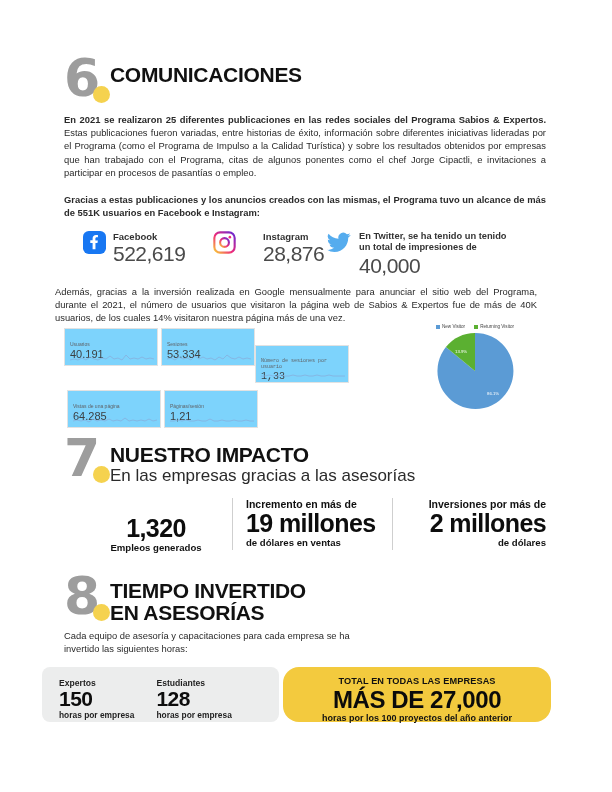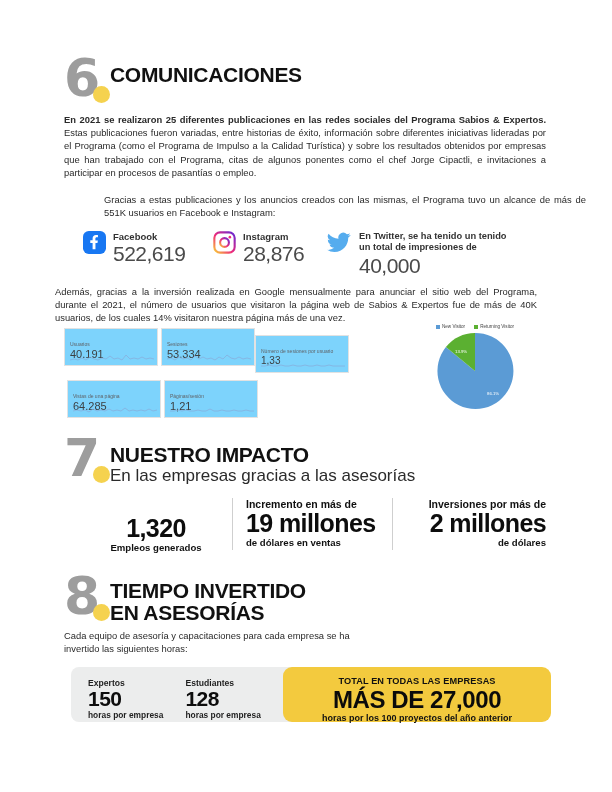--- a/index.html
+++ b/index.html
@@ -27,21 +27,21 @@
     line-height:22px;white-space:nowrap;
   }
   .sec-sub{font-size:17px;color:#2b2b2b;line-height:20px;white-space:nowrap;font-weight:normal;}
 
   
   .para{
     position:absolute;font-size:9.4px;line-height:13.2px;
     color:#2a2a2a;text-align:justify;
   }
   .para b{font-weight:bold;}
-  .para-bold{font-weight:normal;margin-left:40px;}
+  .para-bold{font-weight:bold;}
 
   
   .social{position:absolute;display:flex;align-items:flex-start;}
   .soc-icon{flex:0 0 auto;margin-right:7px;}
   .soc-label{font-size:9.5px;font-weight:bold;color:#333;line-height:11px;}
   .soc-value{font-size:21px;color:#4a4a4a;line-height:24px;font-weight:normal;letter-spacing:-0.5px;}
   .tw-label{font-size:9.3px;font-weight:bold;color:#333;line-height:11px;}
 
   
   .ga-grid{position:absolute;display:flex;flex-wrap:wrap;width:292px;}
@@ -112,21 +112,21 @@
           <rect x="0" y="0" width="24" height="24" rx="6" fill="#1877f2"></rect>
           <path d="M15.1 12.6l.4-2.7h-2.6V8.1c0-.75.36-1.48 1.53-1.48h1.17V4.3s-1.06-.18-2.08-.18c-2.12 0-3.5 1.28-3.5 3.6v2.04H7.6v2.7h2.42v6.5h2.98v-6.5h2.1z" fill="#fff"></path>
         </svg>
     </div>
     <div>
       <div class="soc-label">Facebook</div>
       <div class="soc-value">522,619</div>
     </div>
   </div>
 
-  <div class="social" style="left:213px;top:231px;">
+  <div class="social" style="left:213px;top:231px;gap:20px;">
     <div class="soc-icon">
       <svg width="23" height="23" viewBox="0 0 24 24">
         <defs>
             <linearGradient id="ig" x1="0" y1="1" x2="1" y2="0">
           <stop offset="0" stop-color="#f9ce34"></stop>
               <stop offset="0.45" stop-color="#ee2a7b"></stop>
               <stop offset="1" stop-color="#6228d7"></stop>
         </linearGradient>
           </defs>
         <rect x="1.4" y="1.4" width="21.2" height="21.2" rx="6" fill="none" stroke="url(#ig)" stroke-width="2.2"></rect>
@@ -164,21 +164,21 @@
         </svg>
     </div>
     <div class="ga-card" style="margin-left:3px;">
       <div class="ga-label">Sesiones</div>
       <div class="ga-value">53.334</div>
       <svg class="ga-spark" viewBox="0 0 84 9" preserveAspectRatio="none">
           <polyline points="0,6 4,5 8,7 12,4 16,6 20,5 24,7 28,3 32,6 36,4 40,6 44,5 48,7 52,4 56,6 60,2 64,5 68,6 72,4 76,6 80,5 84,6" fill="none" stroke="#86b0dd" stroke-width="0.8"></polyline>
         </svg>
     </div>
 
-    <div class="ga-card" style="margin-top:7px;">
+    <div class="ga-card" style="margin-top:17px;font-family:Liberation Mono, monospace;">
       <div class="ga-label">Número de sesiones por usuario</div>
       <div class="ga-value" style="font-size:10px;line-height:11px;">1,33</div>
       <svg class="ga-spark" viewBox="0 0 84 9" preserveAspectRatio="none">
           <polyline points="0,6 4,6 8,5 12,6 16,6 20,5 24,6 28,6 32,5 36,6 40,6 44,5 48,6 52,6 56,5 60,6 64,6 68,5 72,6 76,6 80,6 84,6" fill="none" stroke="#86b0dd" stroke-width="0.8"></polyline>
         </svg>
     </div>
     <div class="ga-card" style="margin-top:7px;margin-left:3px;">
       <div class="ga-label">Vistas de una página</div>
       <div class="ga-value">64.285</div>
       <svg class="ga-spark" viewBox="0 0 84 9" preserveAspectRatio="none">
@@ -253,32 +253,32 @@
       <div class="sec-dot"></div>
     </div>
     <div class="sec-title-wrap" style="padding-top:6px;">
       <div class="sec-title">TIEMPO INVERTIDO</div>
       <div class="sec-title">EN ASESORÍAS</div>
     </div>
   </div>
 
   <div class="para" style="left:64px;top:629px;width:300px;text-align:left;line-height:13px;">Cada equipo de asesoría y capacitaciones para cada empresa se ha invertido las siguientes horas:</div>
 
-  <div class="gray-box" style="left:71px;top:667px;width:237px;height:55px;">
+  <div class="gray-box" style="left:42px;top:667px;width:237px;height:55px;">
     <div class="gb-item">
       <div class="gb-label">Expertos</div>
       <div class="gb-big">150</div>
       <div class="gb-sub">horas por empresa</div>
     </div>
     <div class="gb-item" style="padding-left:22px;">
       <div class="gb-label">Estudiantes</div>
       <div class="gb-big">128</div>
       <div class="gb-sub">horas por empresa</div>
     </div>
   </div>
 
-  <div class="yellow-box" style="left:283px;top:667px;width:268px;height:55px;">
+  <div class="yellow-box" style="left:283px;top:667px;width:268px;height:55px;border-radius:16px;">
     <div class="yb-top">TOTAL EN TODAS LAS EMPRESAS</div>
     <div class="yb-big">MÁS DE 27,000</div>
     <div class="yb-sub">horas por los 100 proyectos del año anterior</div>
   </div>
 
 </div>
 
 </body></html>

